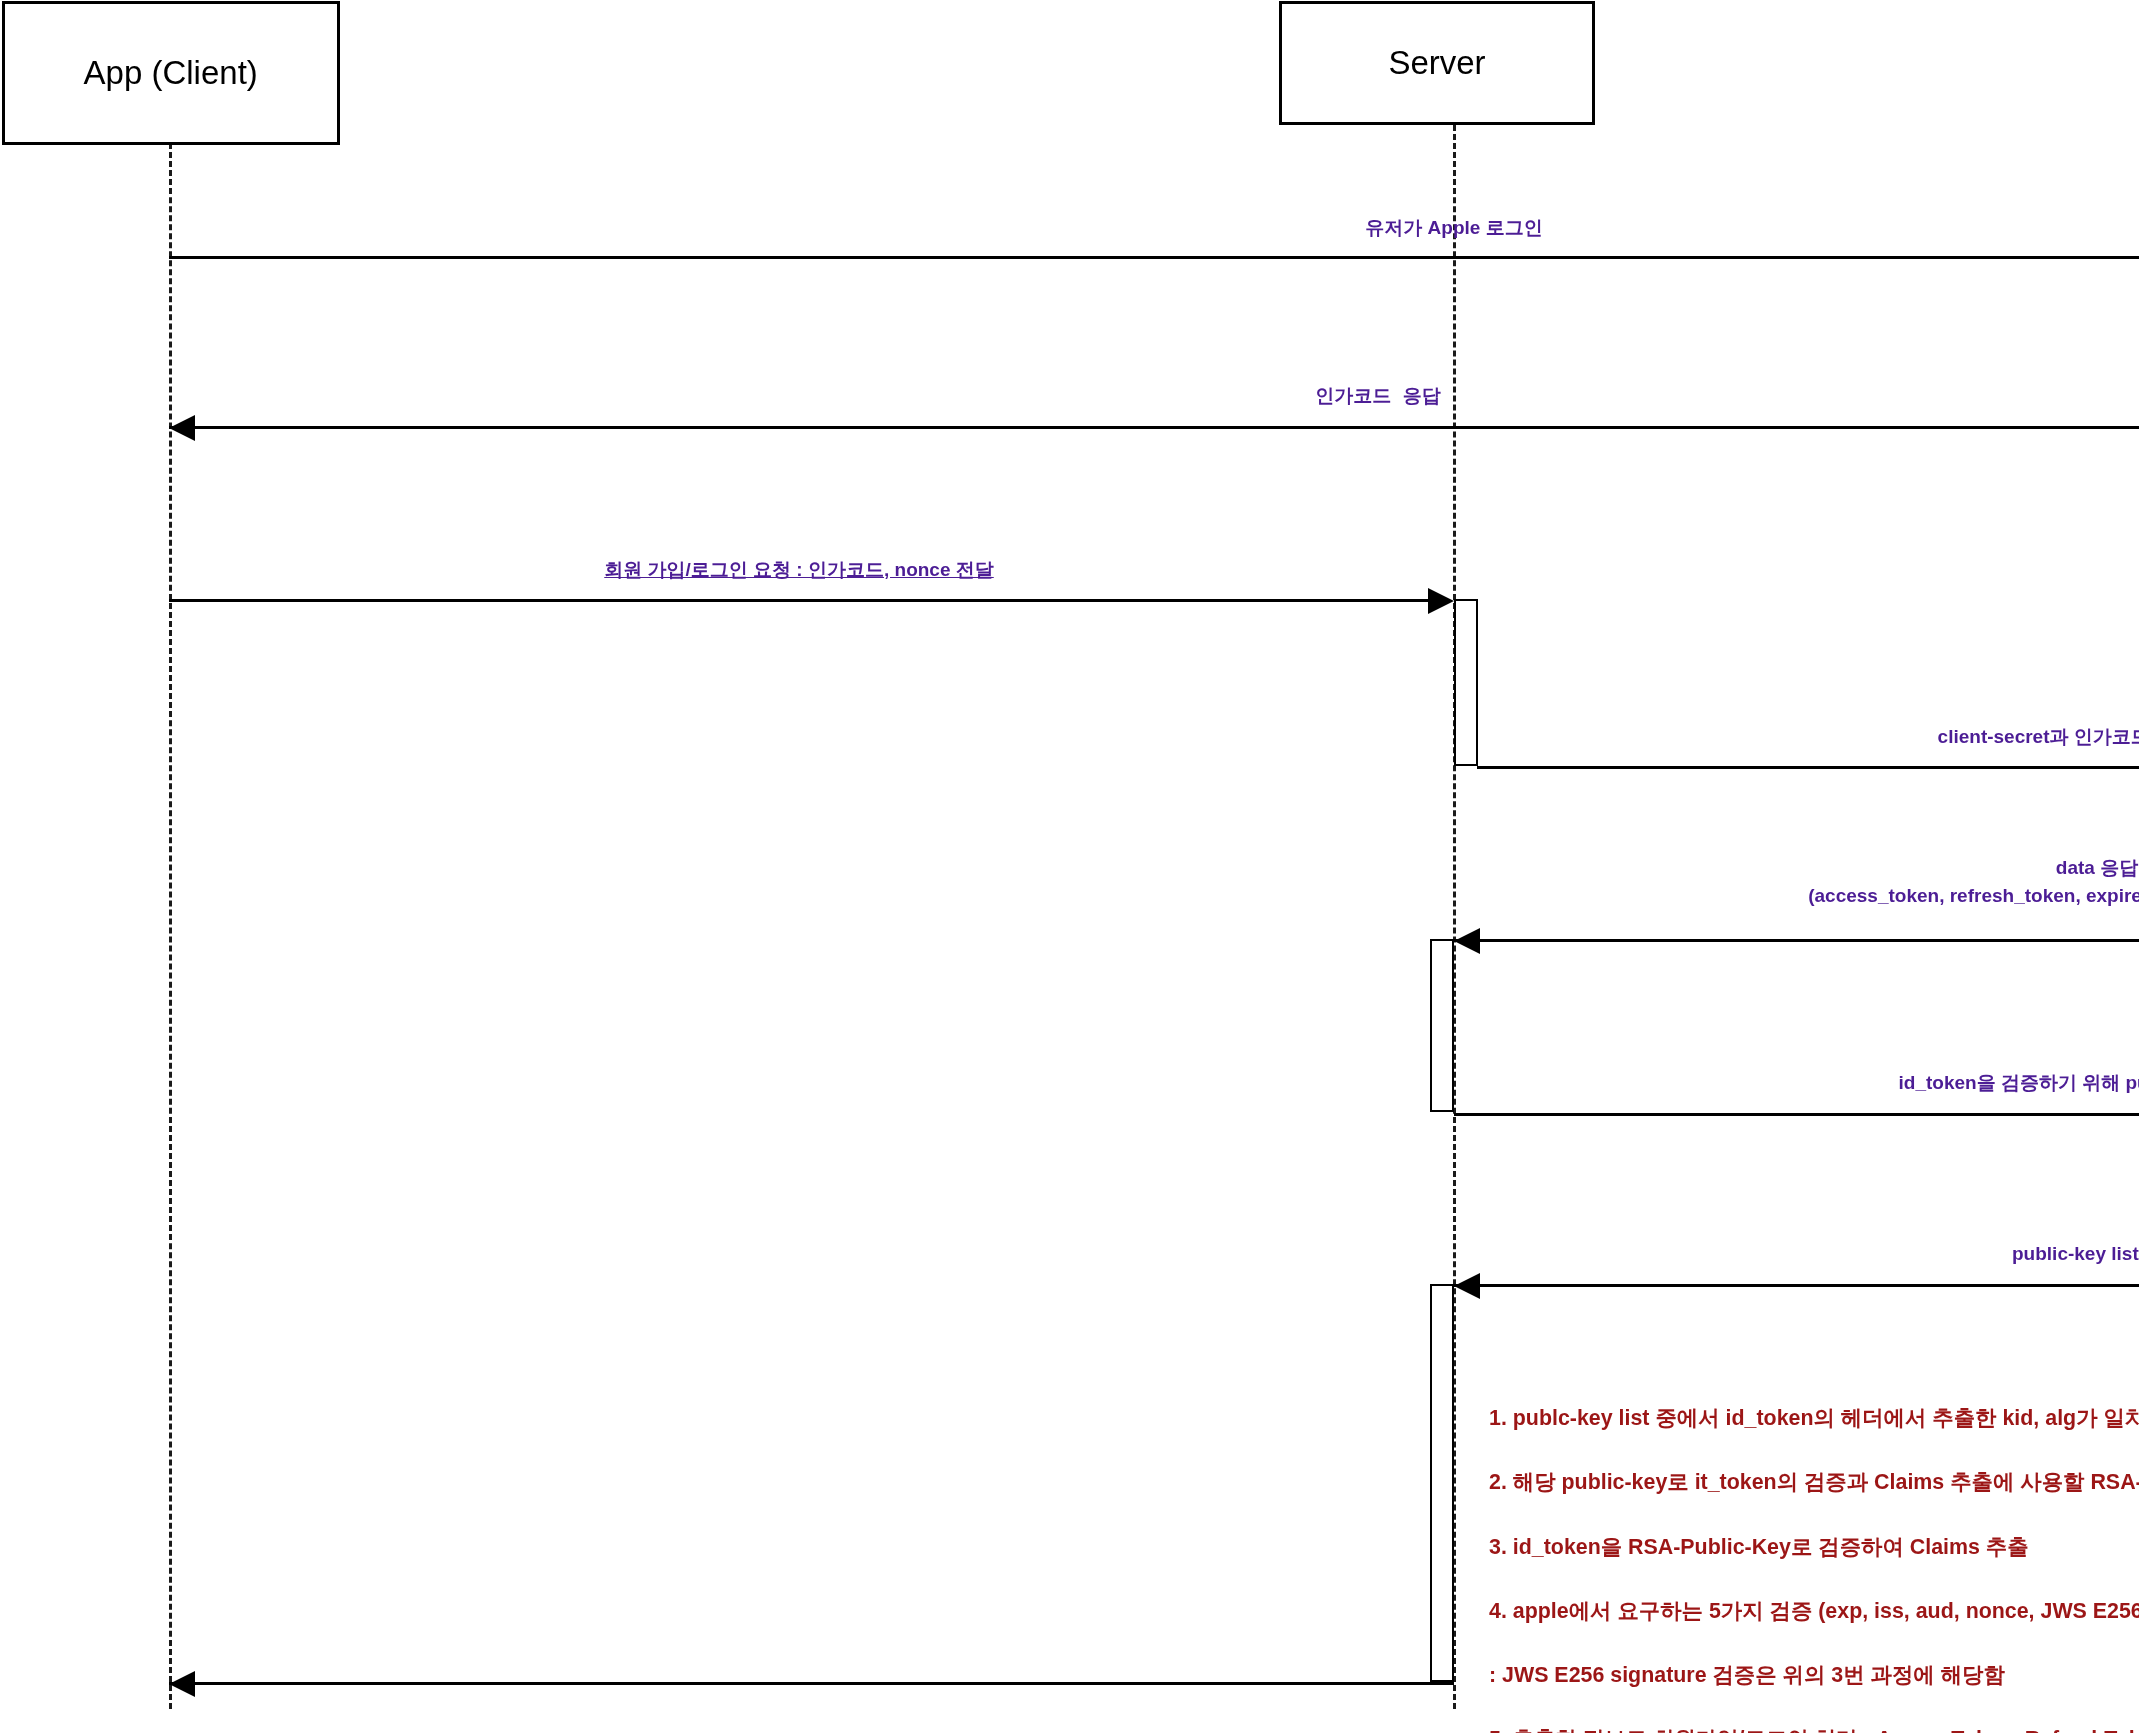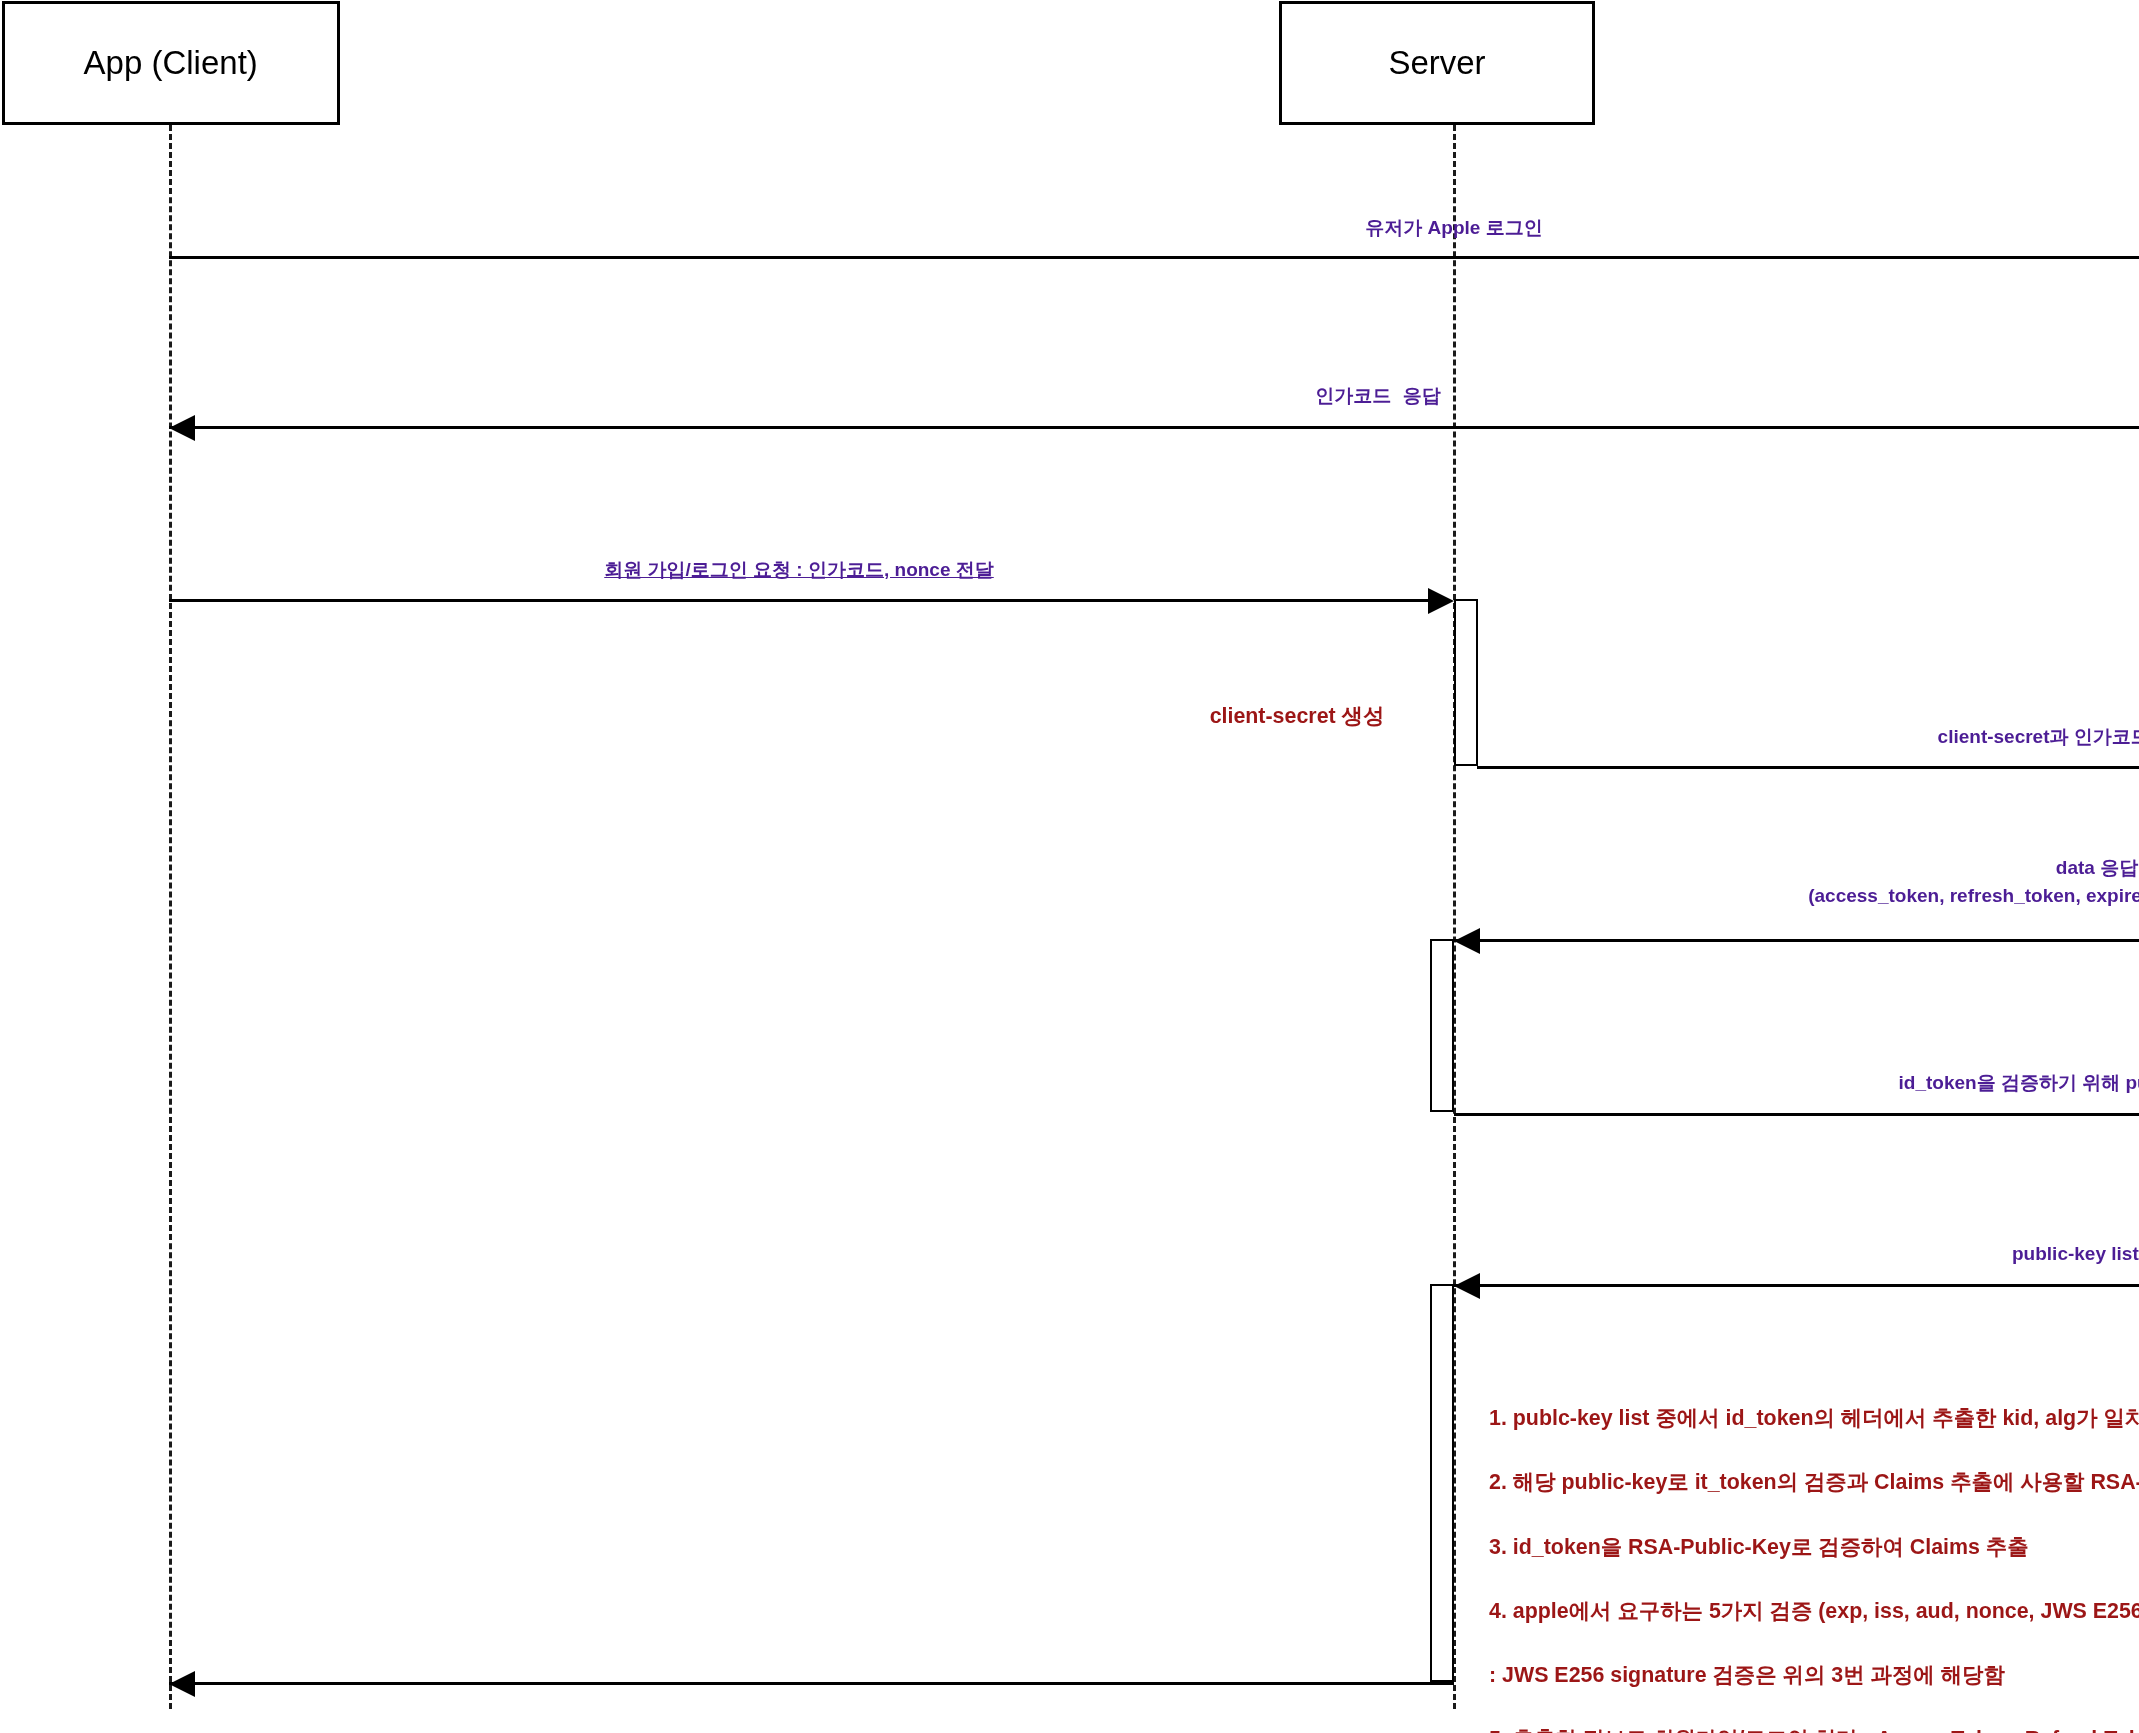--- a/index.html
+++ b/index.html
@@ -107,21 +107,21 @@
   }
 </style>
 </head>
 <body>
 
 <div id="canvas">
 
   <div class="lifeline" style="left:169px; top:125px; height:1584px;"></div>
   <div class="lifeline" style="left:1453px; top:125px; height:1584px;"></div>
 
-  <div class="participant" style="left:1.7px; top:0.9px; width:338px; height:124px;">
+  <div class="participant" style="left:1.7px; top:0.9px; width:338px; height:144px;">
     <span class="plabel">App (Client)</span>
   </div>
 
   <div class="participant" style="left:1279px; top:0.9px; width:316px; height:124px;">
     <span class="plabel">Server</span>
   </div>
 
   <div class="activation" style="left:1454px; top:599px; width:24px; height:167px;"></div>
 
   <div class="activation" style="left:1430px; top:939px; width:24px; height:173px;"></div>
@@ -133,23 +133,20 @@
   <div class="msg-label" style="left:1454px; top:214px;">유저가 Apple 로그인</div>
 
   <div class="msg-line" style="left:169px; top:426px; width:2570px;"></div>
   <div class="arrow-head left" style="left:169px; top:415px;"></div>
   <div class="msg-label" style="left:1378px; top:384px;font-family:Liberation Mono, monospace;">인가코드 응답</div>
 
   <div class="msg-line" style="left:169px; top:599px; width:1261px;"></div>
   <div class="arrow-head right" style="left:1428px; top:588px;"></div>
   <div class="msg-label" style="left:799px; top:556px;text-decoration:underline;">회원 가입/로그인 요청 : 인가코드, nonce 전달</div>
 
-  <div class="note-red center" style="left:1297px; top:668px; width:471px;">
-    <span class="nline">client-secret 생성</span>
-  </div>
 
   <div class="msg-line" style="left:1477px; top:766px; width:1236px;"></div>
 
   <div class="msg-label" style="left:2097px; top:723px;">client-secret과 인가코드로 data 요청</div>
 
   <div class="msg-line" style="left:1454px; top:939px; width:1285px;"></div>
   <div class="arrow-head left" style="left:1454px; top:928px;"></div>
   <div class="msg-label" style="left:2097px; top:854px;">data 응답
 (access_token, refresh_token, expires_in, id_token, token_type)</div>
 

